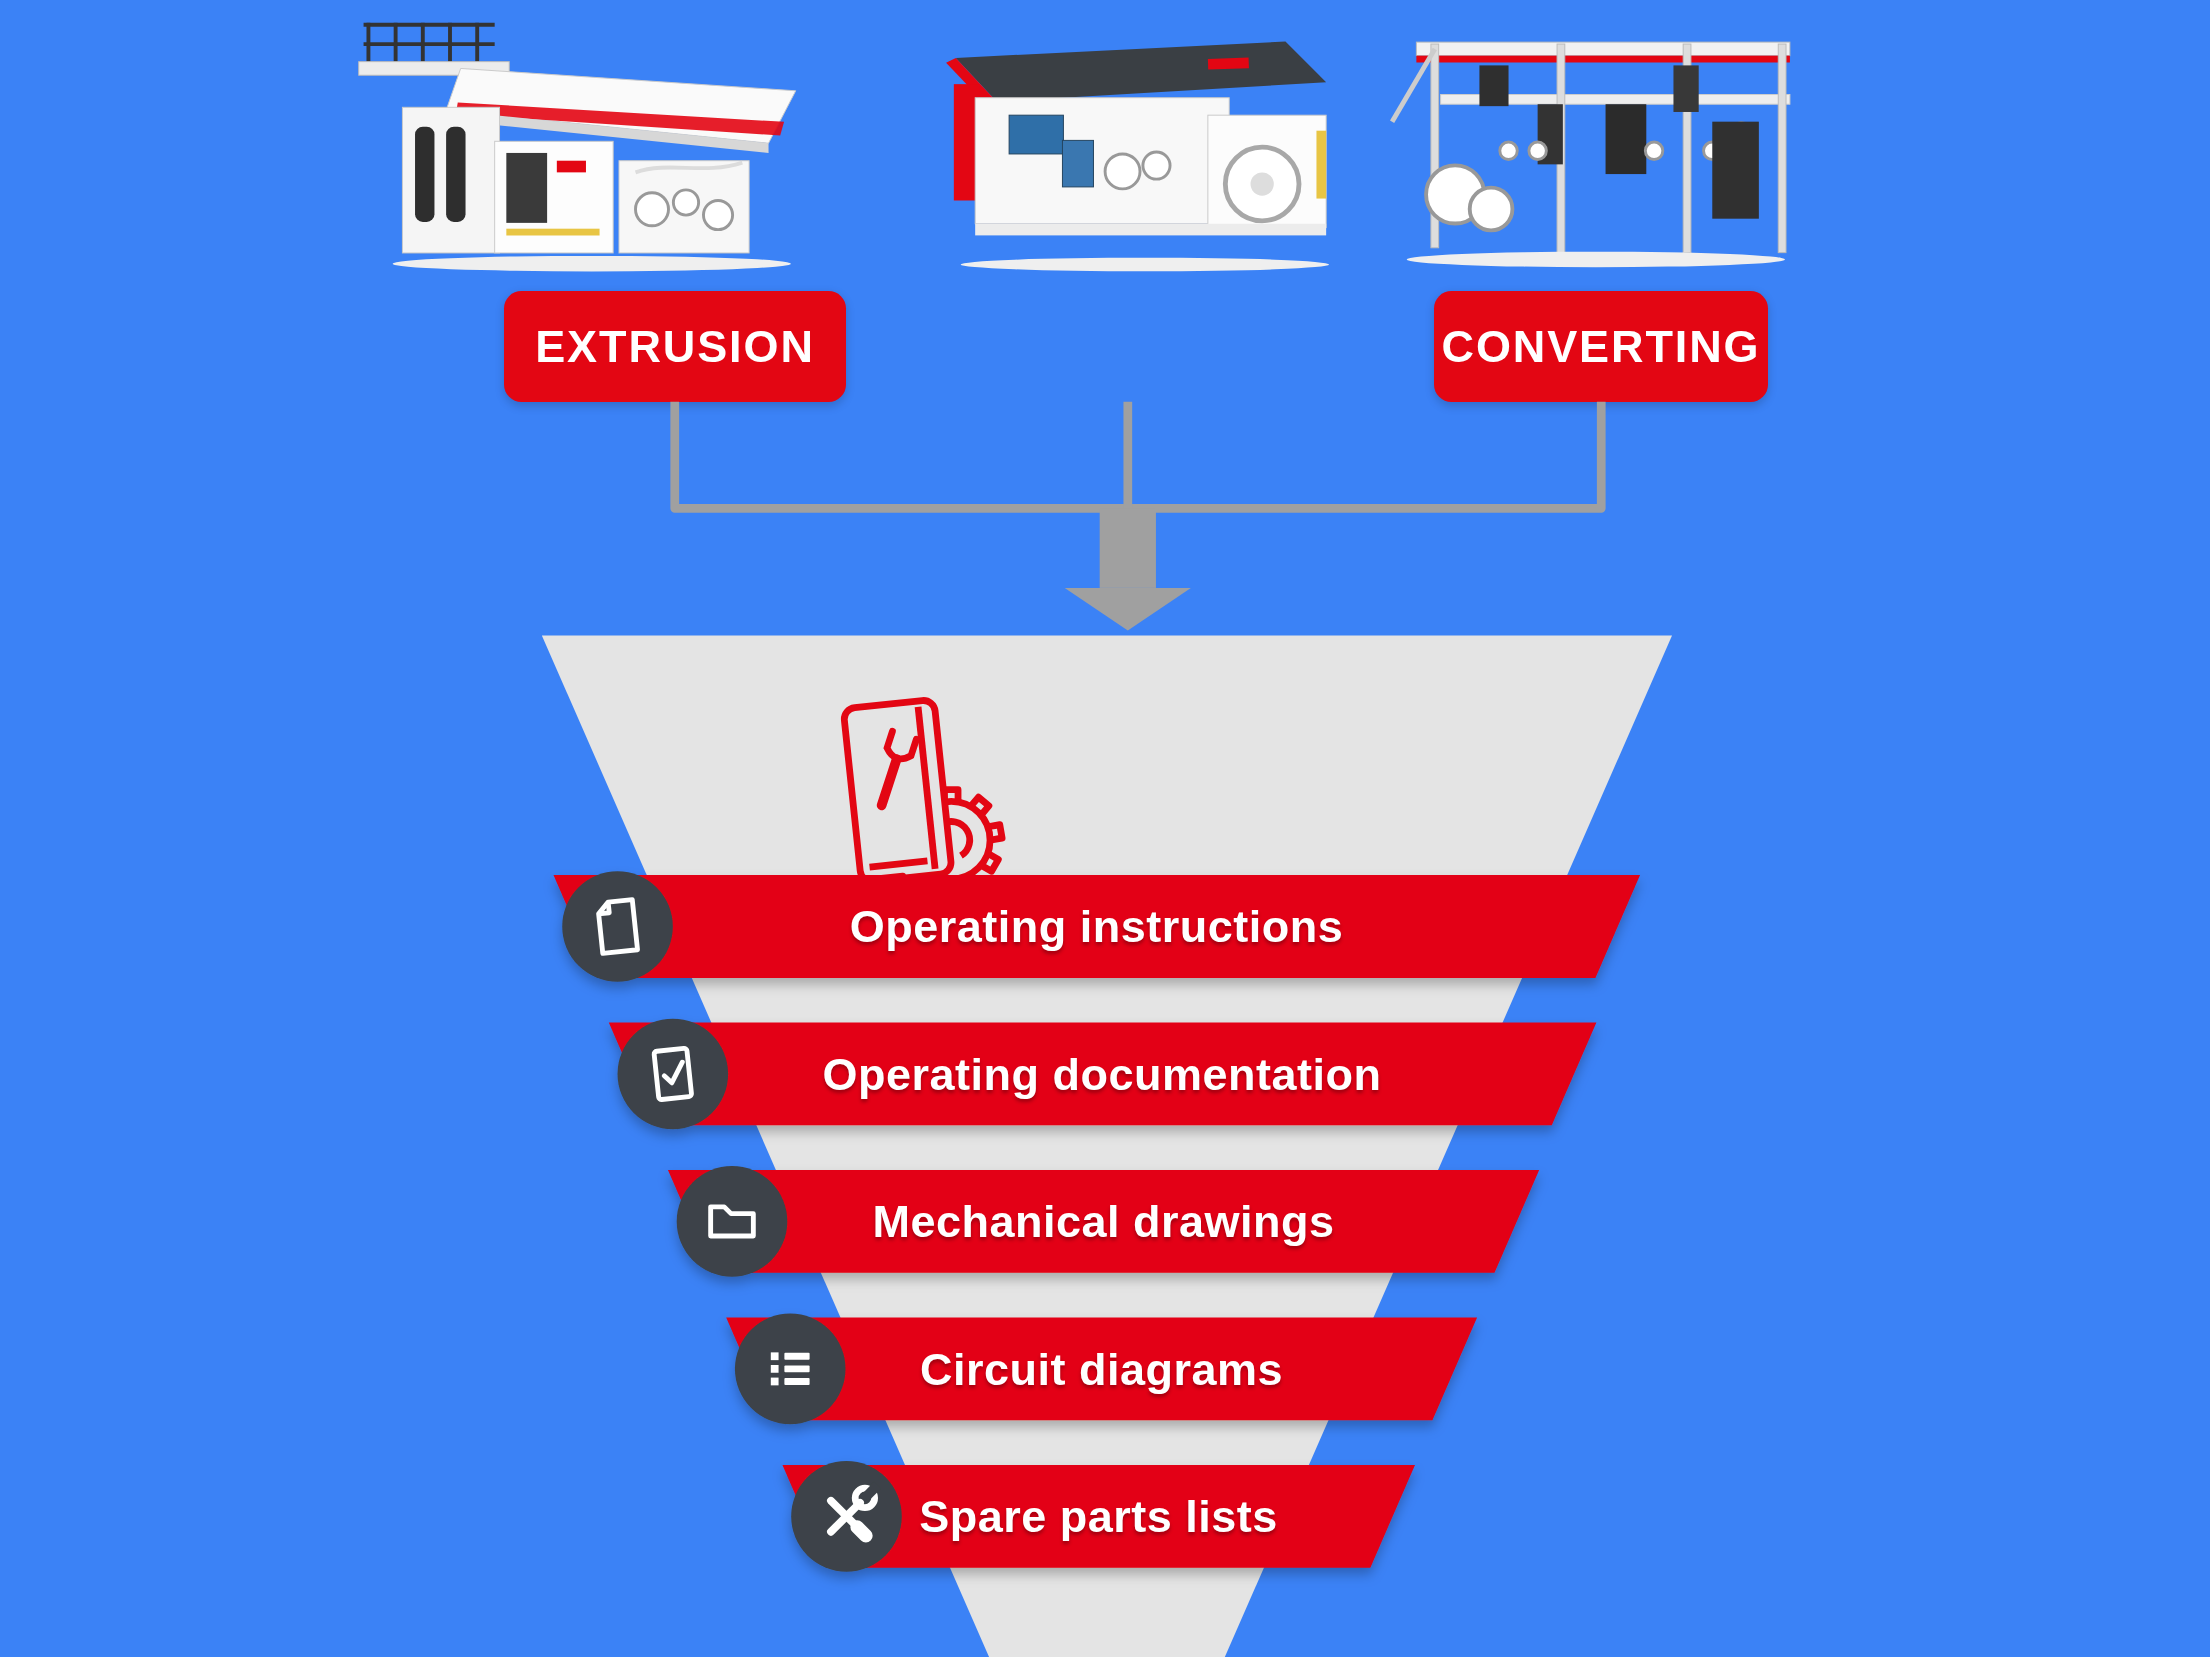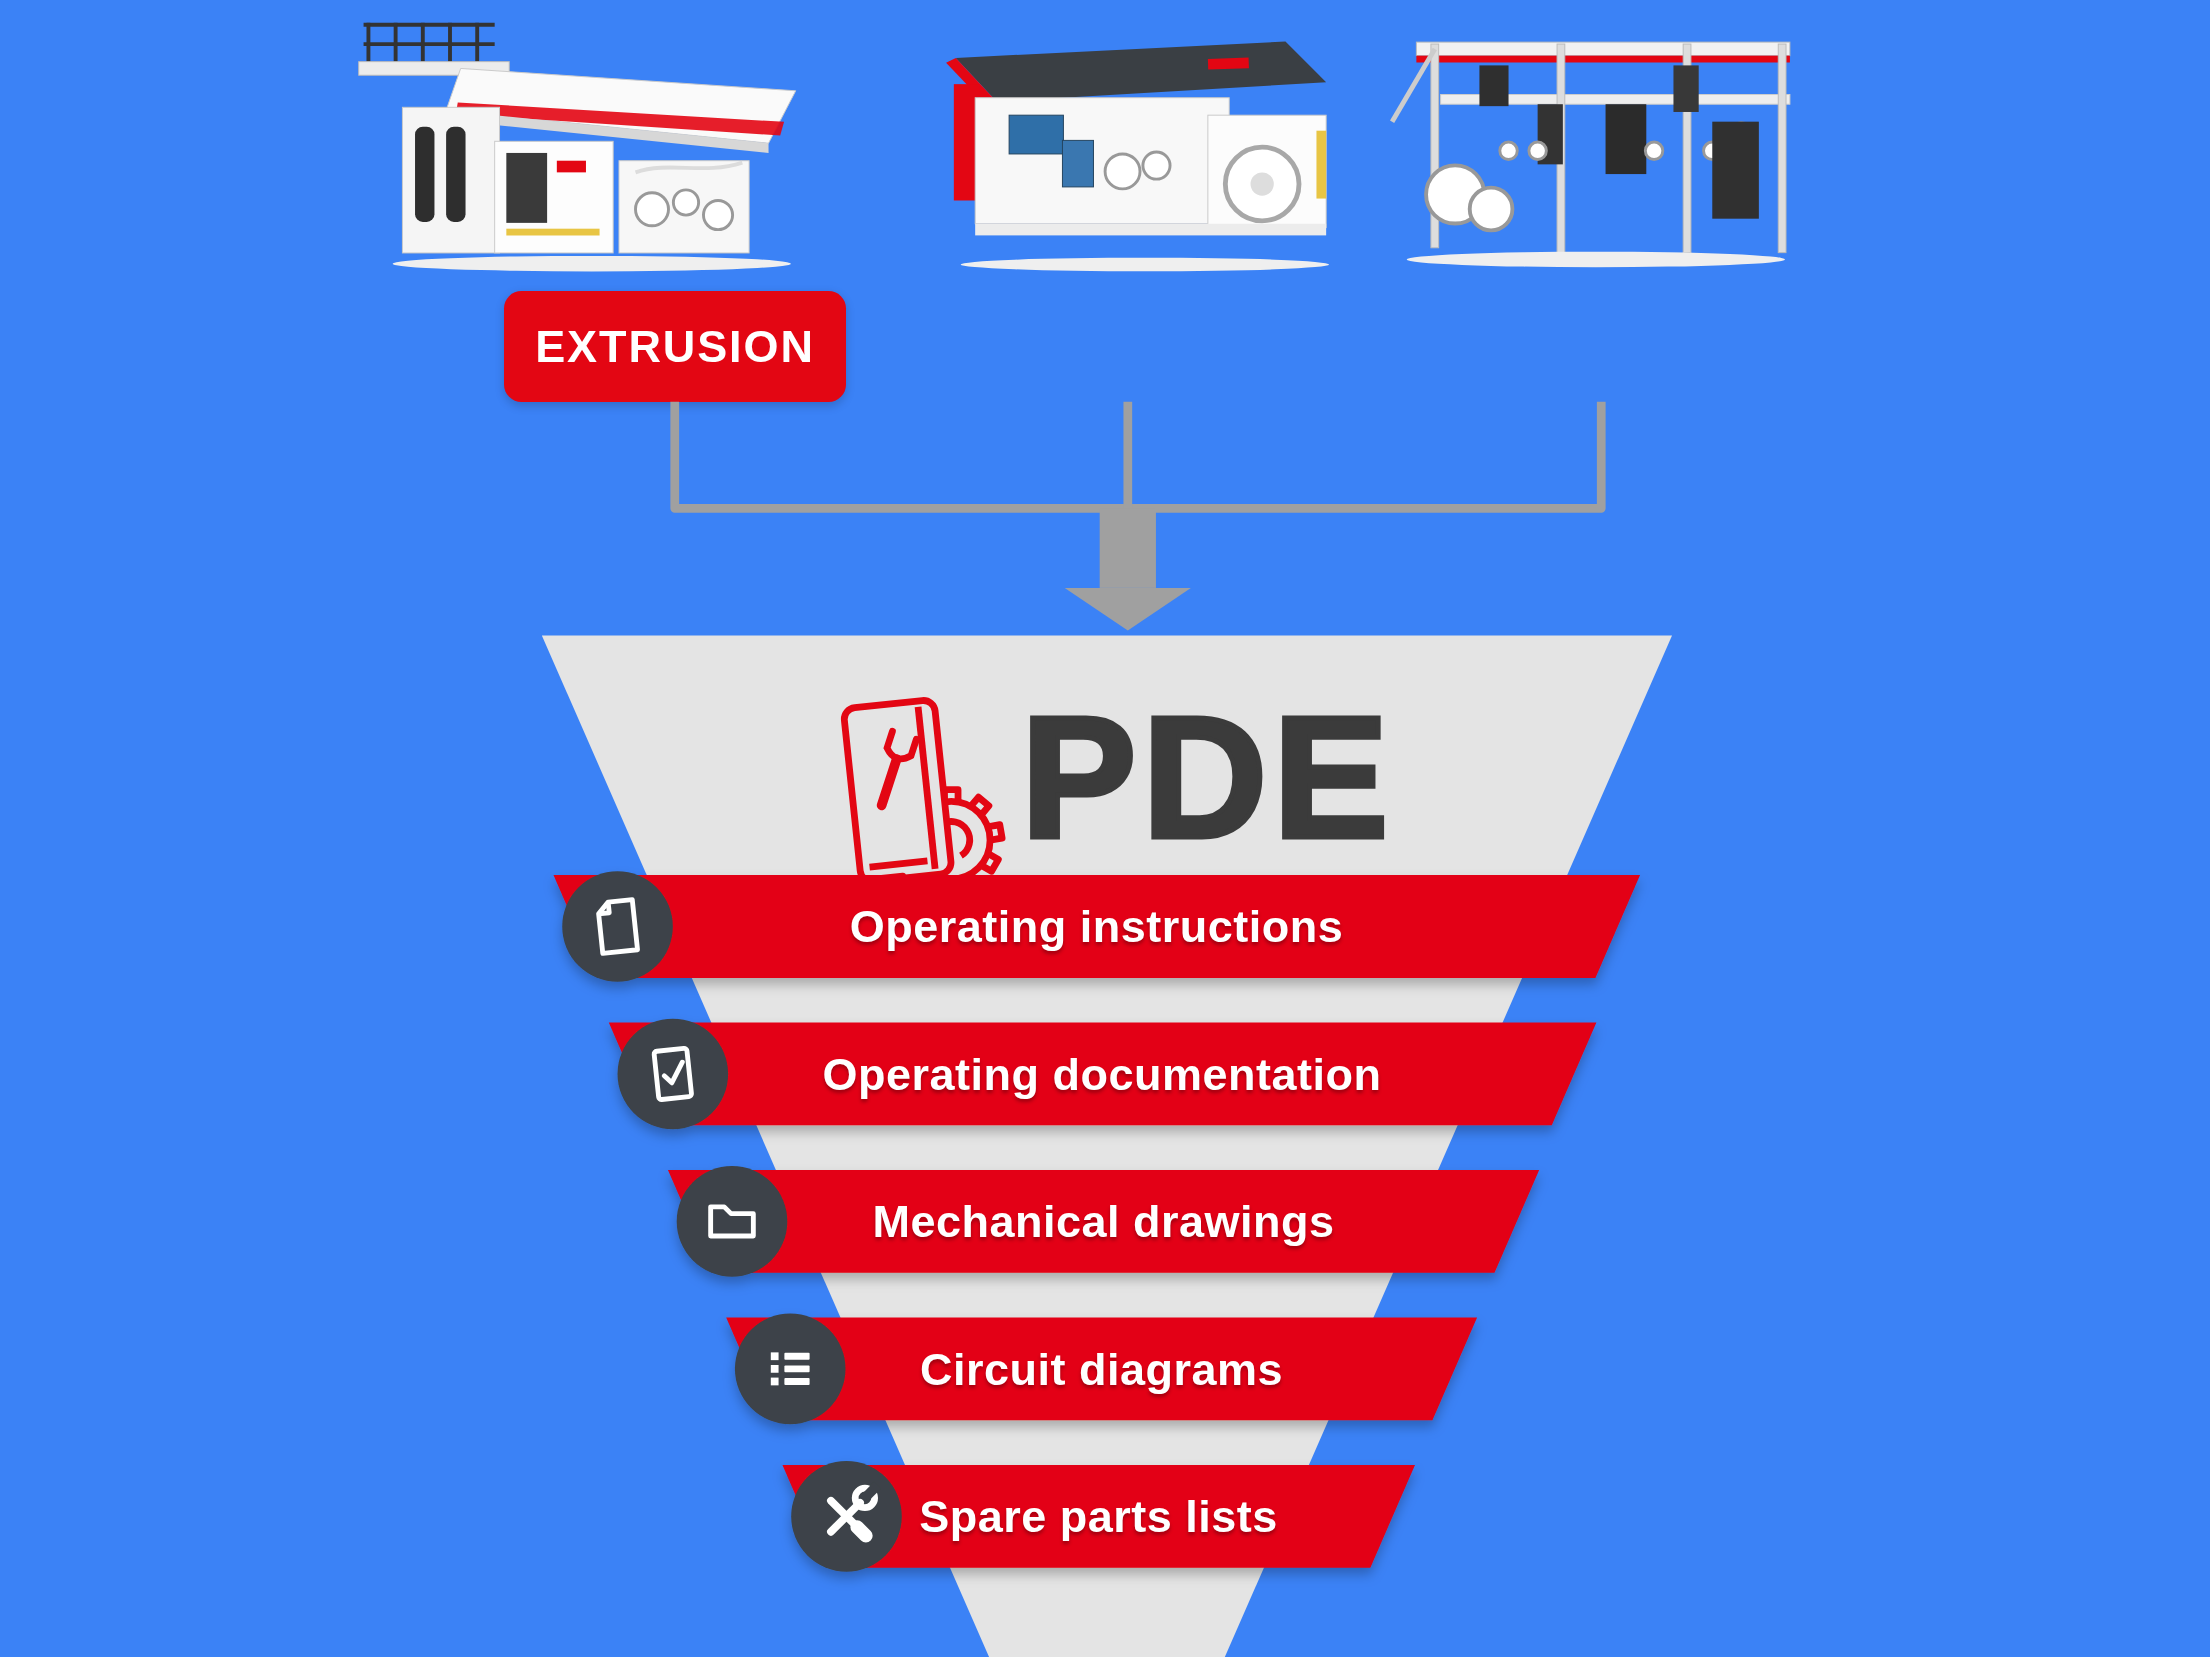--- a/index.html
+++ b/index.html
@@ -109,20 +109,21 @@
         <circle cx="360" cy="150" r="9"></circle>
       <circle cx="390" cy="130" r="9"></circle>
     </g>
     <circle cx="95" cy="195" r="30" fill="#fff" stroke="#999" stroke-width="4"></circle>
     <circle cx="132" cy="210" r="22" fill="#fff" stroke="#999" stroke-width="4"></circle>
     <rect x="360" y="120" width="48" height="100" fill="#303030"></rect>
     <ellipse cx="240" cy="262" rx="195" ry="8" fill="#efefef"></ellipse>
   </svg>
 
   <div class="btn" style="left:504px;top:291px;width:342px">EXTRUSION</div>
+  <div class="btn" style="left:1434px;top:291px;width:334px">CONVERTING</div>
 
   <svg class="layer" width="2211" height="1657" viewBox="0 0 2278 1708">
     <defs>
       <filter id="barShadow" x="-6%" y="-30%" width="112%" height="180%">
         <feDropShadow dx="0" dy="7" stdDeviation="6" flood-color="#000000" flood-opacity="0.25"></feDropShadow>
       </filter>
     </defs>
 
     <g fill="none" class="stroke-conn" stroke-width="9" stroke-linejoin="round">
       <path d="M695 414 V524 H1162 M1650 414 V524 H1162"></path>
@@ -228,21 +229,20 @@
           <circle cx="19" cy="-19" r="10" fill="none" stroke="#fff" stroke-width="7"></circle>
           <line x1="19" y1="-19" x2="32" y2="-32" stroke="var(--dark)" stroke-width="10"></line>
           <line x1="14" y1="-14" x2="-16" y2="16" stroke="#fff" stroke-width="8" stroke-linecap="round"></line>
           <line x1="-16" y1="-16" x2="16" y2="16" stroke="#fff" stroke-width="8" stroke-linecap="round"></line>
           <line x1="11" y1="11" x2="20" y2="20" stroke="#fff" stroke-width="14" stroke-linecap="round"></line>
         </g>
       </g>
     </g>
   </svg>
 
-  <div class="pde-title">PDE</div>
 
   <div class="bar-label" style="left:553px;top:875px;width:1087px;height:103px">Operating instructions</div>
   <div class="bar-label" style="left:608px;top:1023px;width:988px;height:103px">Operating documentation</div>
   <div class="bar-label" style="left:668px;top:1170px;width:871px;height:103px">Mechanical drawings</div>
   <div class="bar-label" style="left:782px;top:1465px;width:633px;height:103px">Spare parts lists</div>
   <div class="bar-label" style="left:726px;top:1318px;width:751px;height:103px">Circuit diagrams</div>
 
 </div>
 
 

